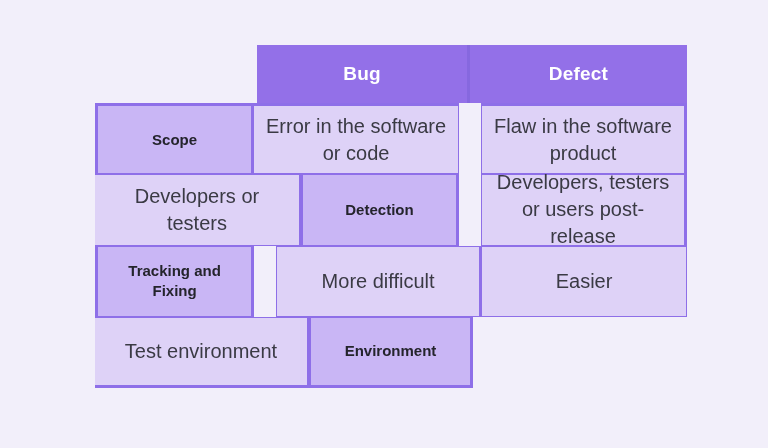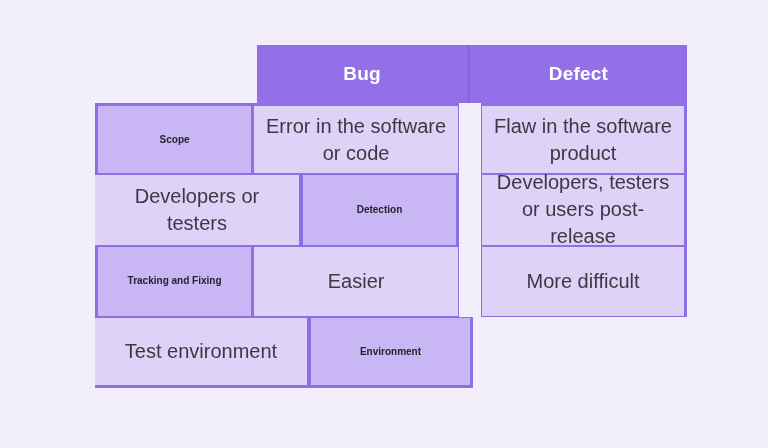--- a/index.html
+++ b/index.html
@@ -74,21 +74,21 @@
     justify-content: center;
     text-align: center;
     padding: 4px 10px;
     border: 1.5px solid #8e6fe8;
     line-height: 1.35;
   }
   .cell.label {
     width: 165px;
     background: #c9b6f5;
     color: #24242c;
-    font-size: 10px;
+    font-size: 15px;
     font-weight: bold;
     border-width: 1.5px;
   }
   .cell.value {
     background: #ded2f7;
     color: #3a3a44;
     font-size: 20px;
     font-weight: normal;
   }
   .cell.value.bug-col {
@@ -125,22 +125,22 @@
     </div>
 
     <div class="body-row">
       <div class="cell value bug-col">Developers or testers</div>
       <div class="cell label">Detection</div>
       <div class="cell value defect-col">Developers, testers or users post-release</div>
     </div>
 
     <div class="body-row">
       <div class="cell label">Tracking and Fixing</div>
+      <div class="cell value defect-col">More difficult</div>
       <div class="cell value bug-col">Easier</div>
-      <div class="cell value defect-col">More difficult</div>
     </div>
 
     <div class="body-row">
       <div class="cell value bug-col">Test environment</div>
       <div class="cell label">Environment</div>
     </div>
 
   </div>
 </div>
 

